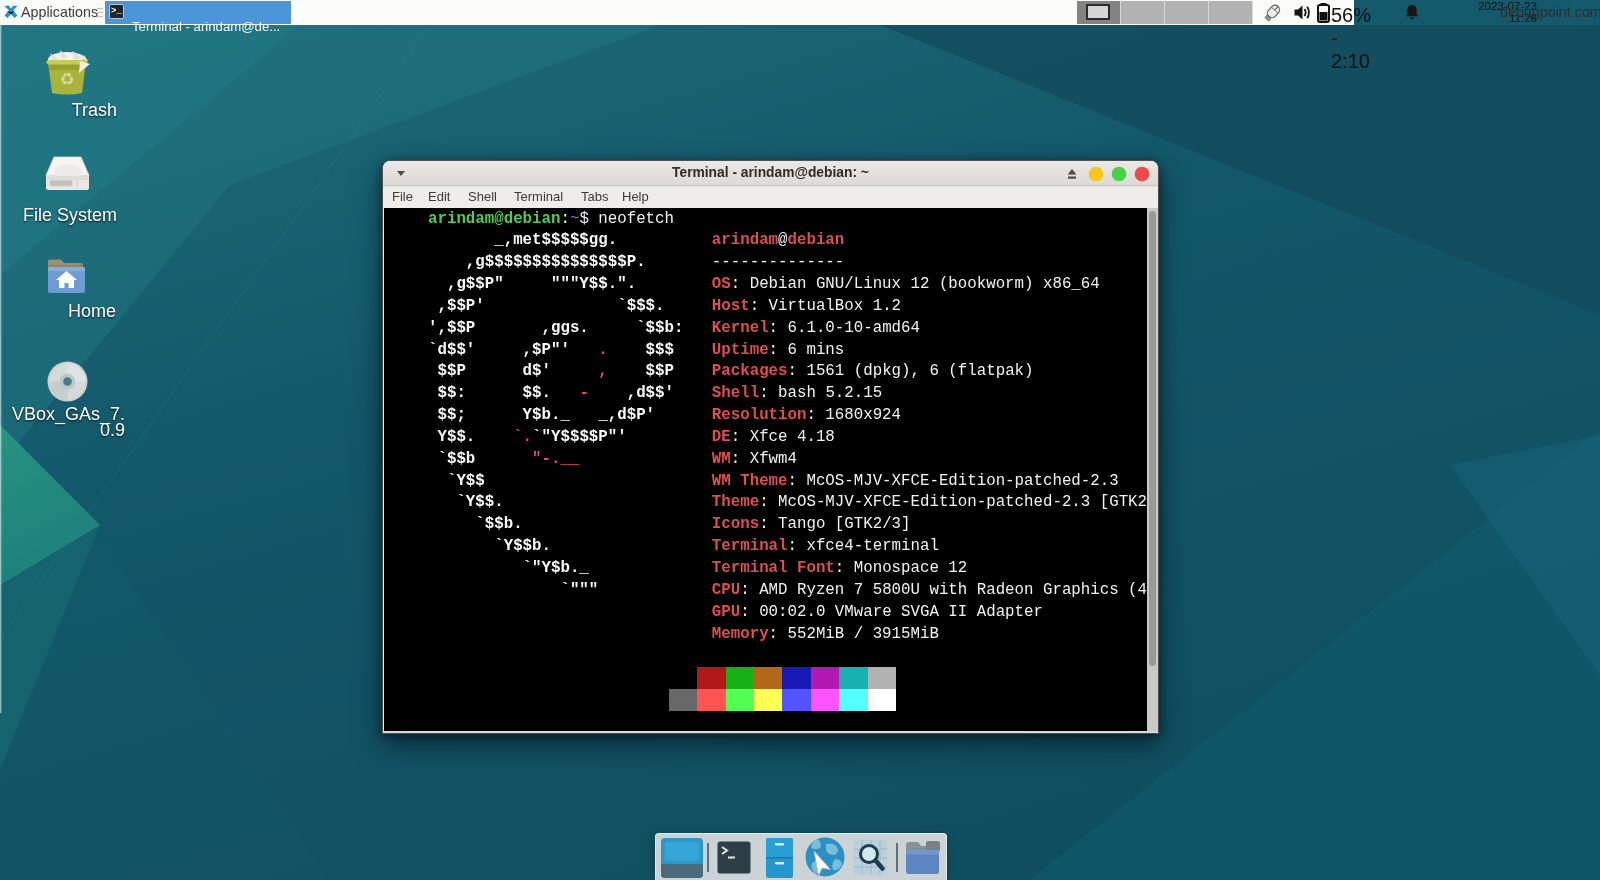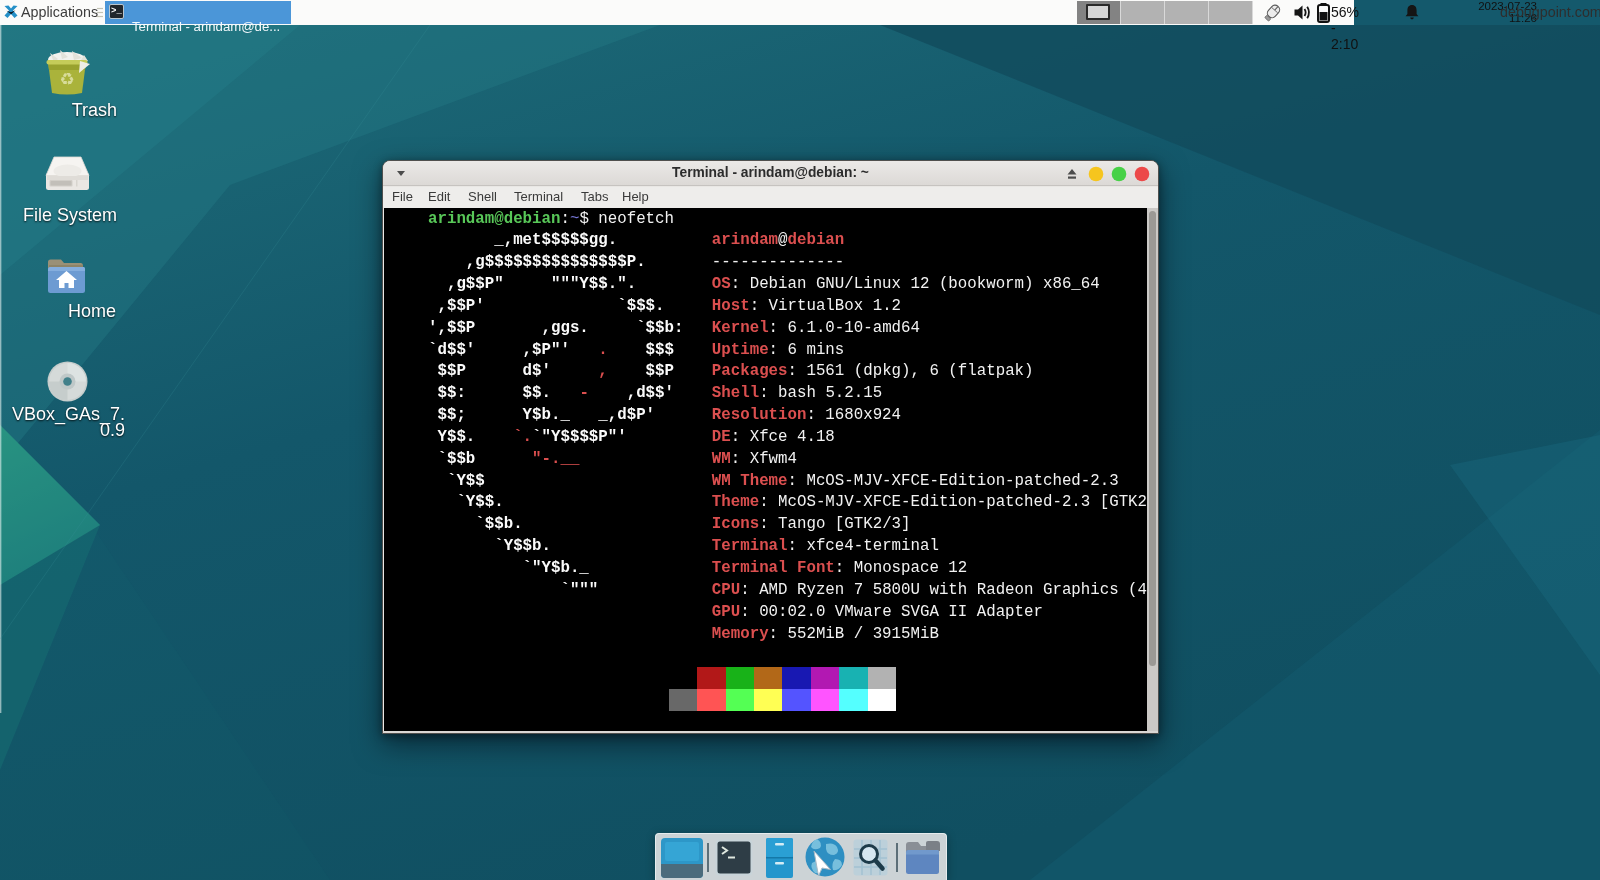--- a/index.html
+++ b/index.html
@@ -10,21 +10,21 @@
 #apps { position:absolute; left:21px; top:4px; font-size:14.3px; color:#3c3c3c; }
 #grip { position:absolute; left:97px; top:7px; width:6px; height:11px; }
 #taskbtn { position:absolute; left:105px; top:1px; width:186px; height:23px; background:#4b96d8; }
 #taskico { position:absolute; left:4px; top:3px; width:15px; height:15px; background:#20262b; border:1px solid #b9c6ce; border-radius:2px; color:#fff; font-family:"Liberation Mono",monospace; font-size:9px; font-weight:bold; line-height:13px; text-align:center; }
 #tasktxt { position:absolute; left:27px; top:3px; font-size:13.2px; color:#f2f8fc;margin-top:15px; }
 #pager { position:absolute; left:1077px; top:1px; height:23px; display:flex; }
 .pgc { width:44px; height:23px; background:#b2b2b2; border-right:1px solid #d9d9d9; }
 .pgc.act { background:#838383; position:relative; }
 .pgc.act .win { position:absolute; left:9px; top:3px; width:24px; height:16px; background:#d6d6d6; border:2px solid #2a2a2a; border-radius:1px; }
 .tray { position:absolute; top:0; }
-#battxt { position:absolute; left:1331px; top:4px; font-size:14px; color:#111; }
+#battxt { position:absolute; left:1331px; top:4px; font-size:20px; color:#111; }
 #clock { position:absolute; left:1427px; top:1px; width:70px; text-align:right; font-size:11.5px; color:#111; line-height:11.5px;margin-left:40px; }
 #dbgpt { position:absolute; left:1500px; top:4px; font-size:14.3px; color:#2e2e2e; }
 
 .dlabel { position:absolute; color:#fff; font-size:18px; text-align:right; text-shadow:0 1px 2px rgba(0,0,0,.85); line-height:16px; }
 
 #win { position:absolute; left:382px; top:160px; width:777px; height:574px; background:#e9e7e4; border:1px solid #50504e; border-radius:8px 8px 0 0; box-shadow:0 10px 28px rgba(0,0,10,.5), 0 2px 8px rgba(0,0,0,.4);text-decoration:underline; }
 #titlebar { position:absolute; left:0; top:0; width:775px; height:25px; background:linear-gradient(#ebe9e7,#dcd9d6); border-bottom:1px solid #c6c3c0; border-radius:7px 7px 0 0; }
 #title { position:absolute; left:0; width:775px; top:4px; text-align:center; font-size:13.8px; font-weight:bold; color:#2c2c2c; }
 #menubar { position:absolute; left:0; top:26px; width:775px; height:21px; background:#eeedeb; font-size:13px; color:#3a3a3a; }
 .mi { position:absolute; top:2px; }

